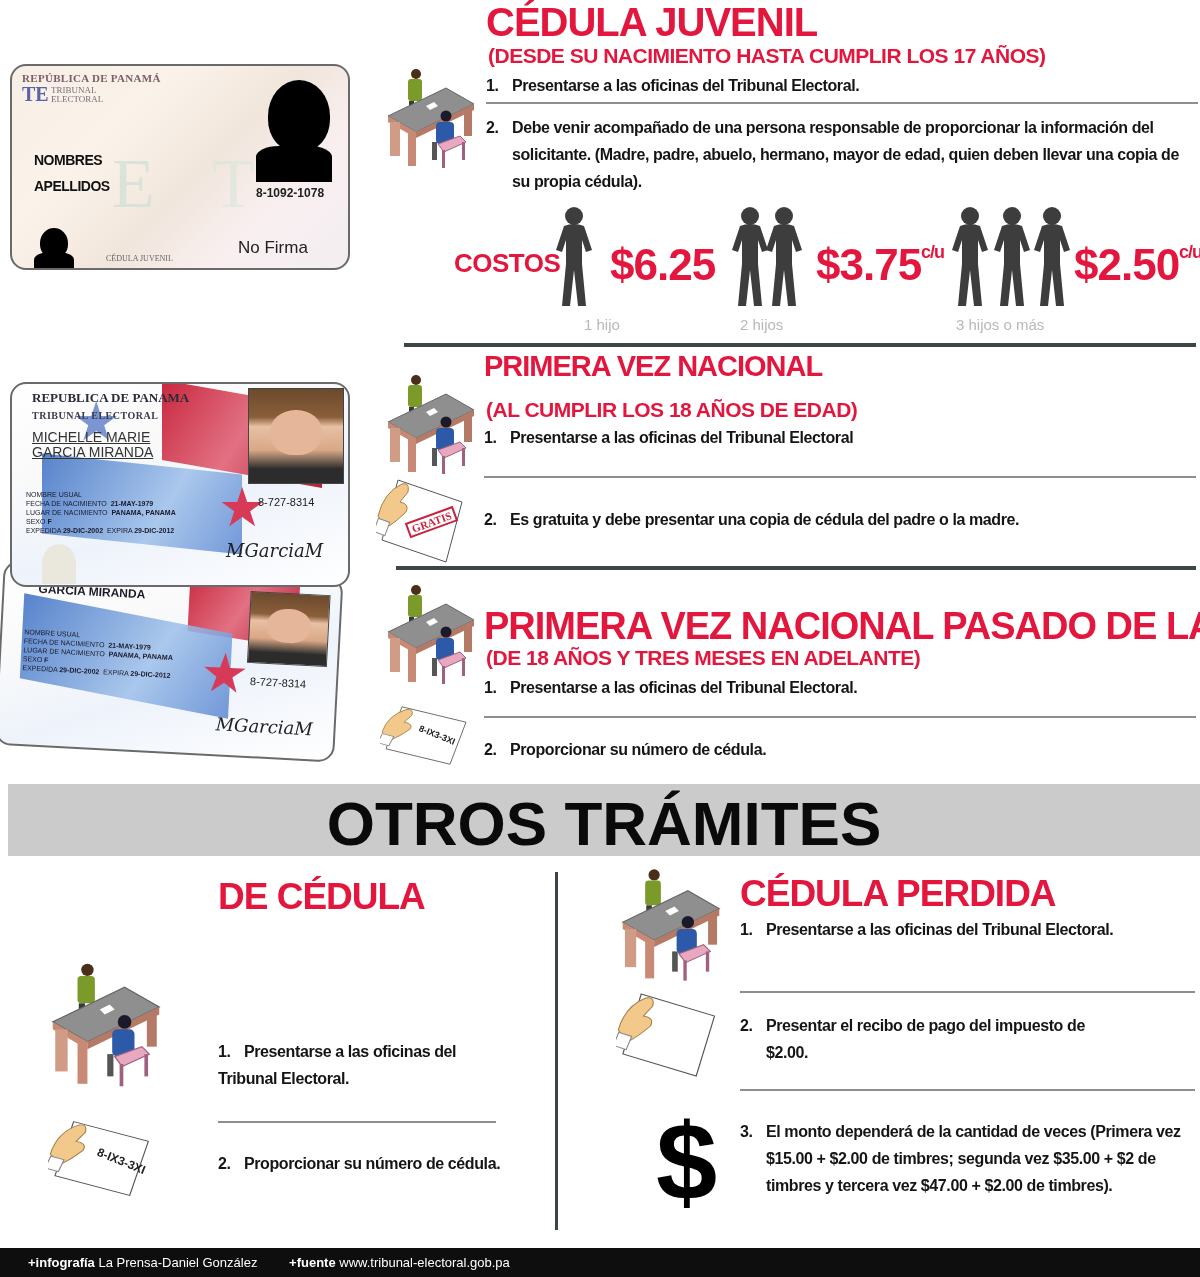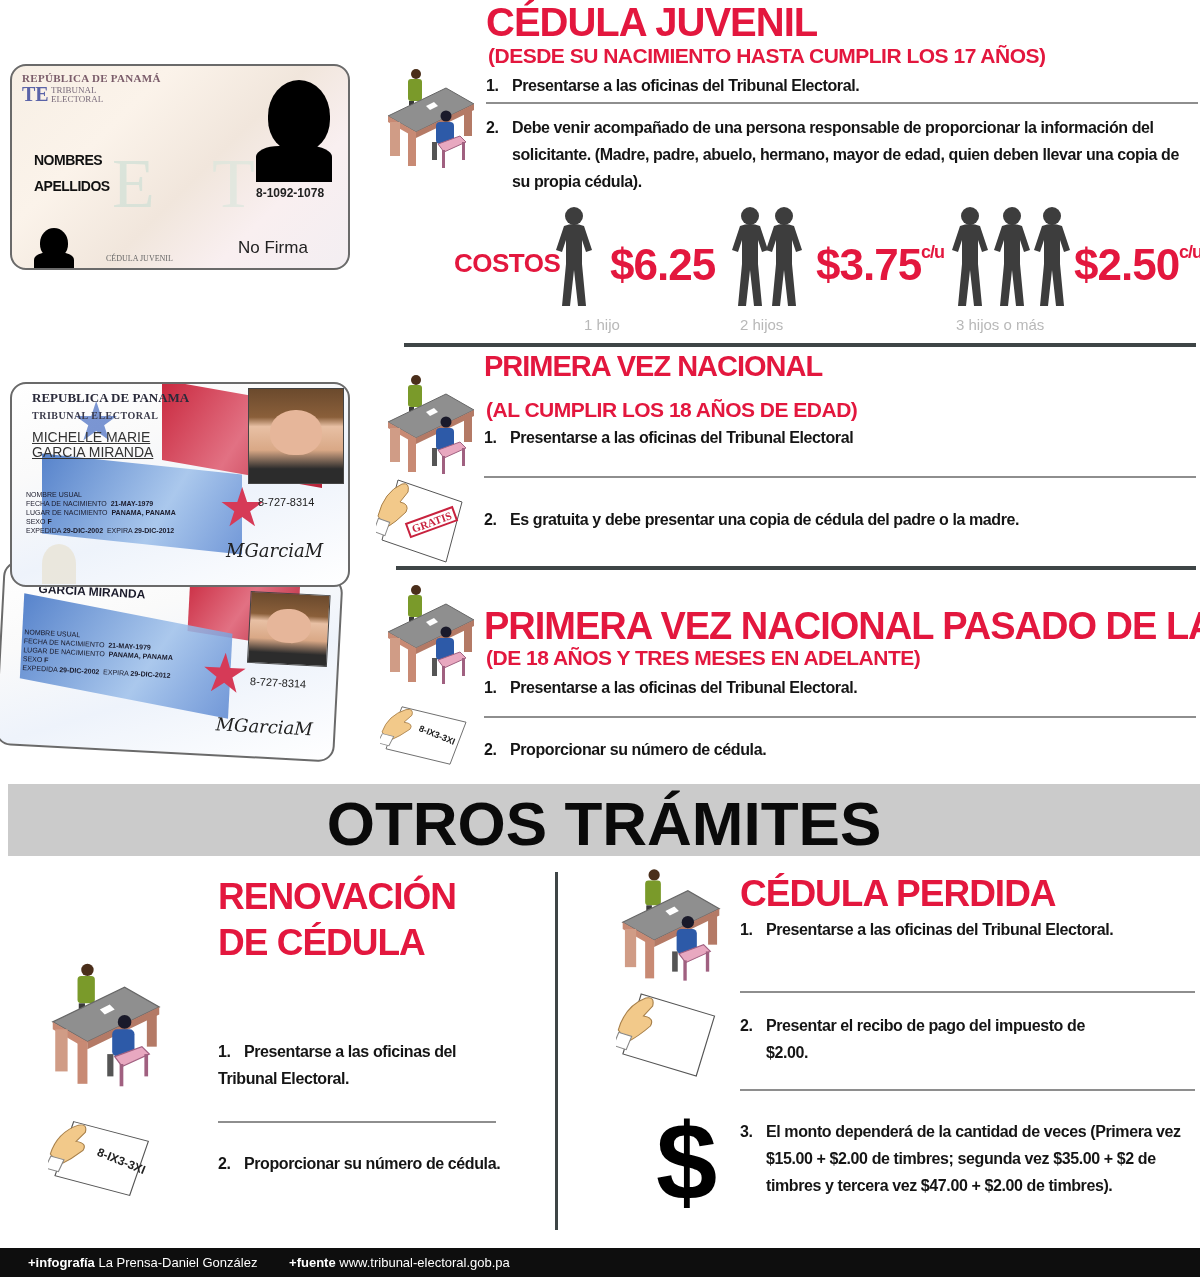--- a/index.html
+++ b/index.html
@@ -257,21 +257,20 @@
 </div>
 
 <div class="band">
   <div class="band-title">OTROS TRÁMITES</div>
 </div>
 
 <svg class="desk-icon" style="left:50px;top:960px;width:112px;height:130px;" viewBox="0 0 90 105">
     <use href="#desk"></use>
   </svg>
 <div class="abs title-red" style="left:218px;top:874px;font-size:37px;line-height:46px;">
-  <div>RENOVACIÓN</div>
   <div>DE CÉDULA</div>
 </div>
 <div class="abs body-txt" style="left:218px;top:1038px;width:290px;">
   <span class="num">1.</span><span>Presentarse a las oficinas del Tribunal Electoral.</span>
 </div>
 <div class="hr-thin" style="left:218px;top:1121px;width:278px;"></div>
 <div class="hand-card" style="left:48px;top:1118px;width:112px;height:90px;">
   <svg width="112" height="90" viewBox="0 0 96 100" preserveAspectRatio="none" style="position:absolute;left:0;top:0;">
       <use href="#handcard"></use>
     </svg>

